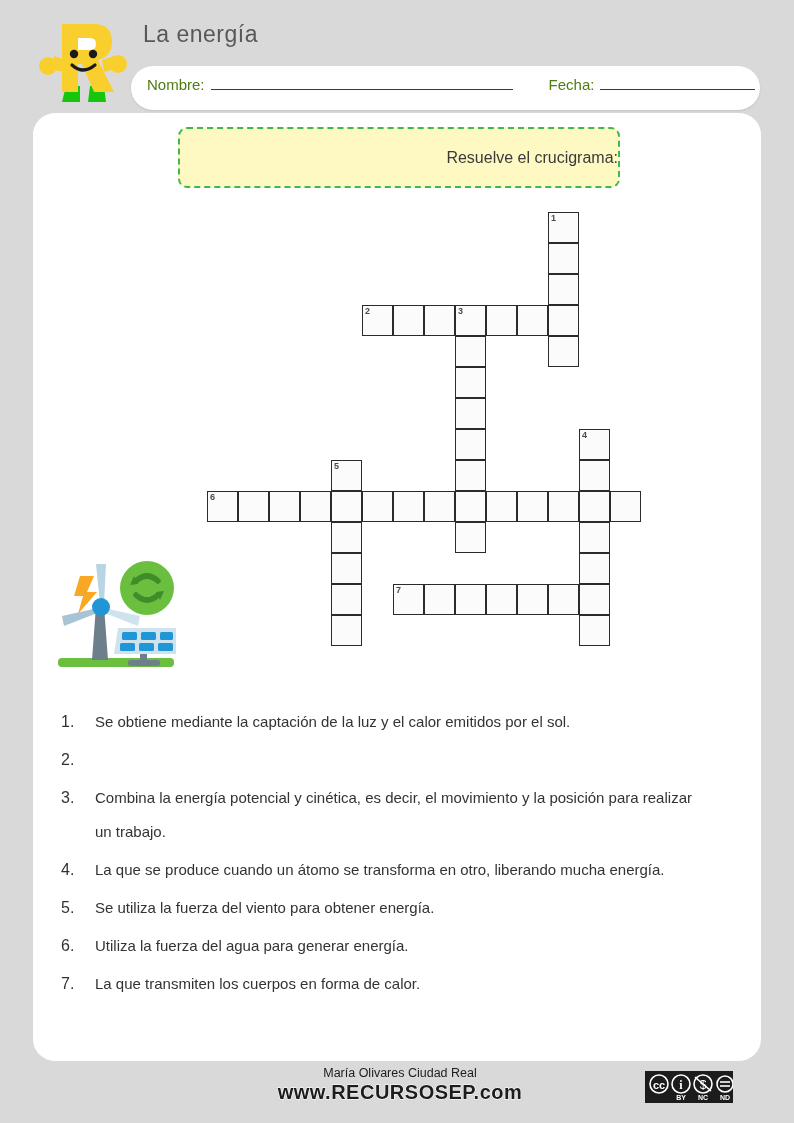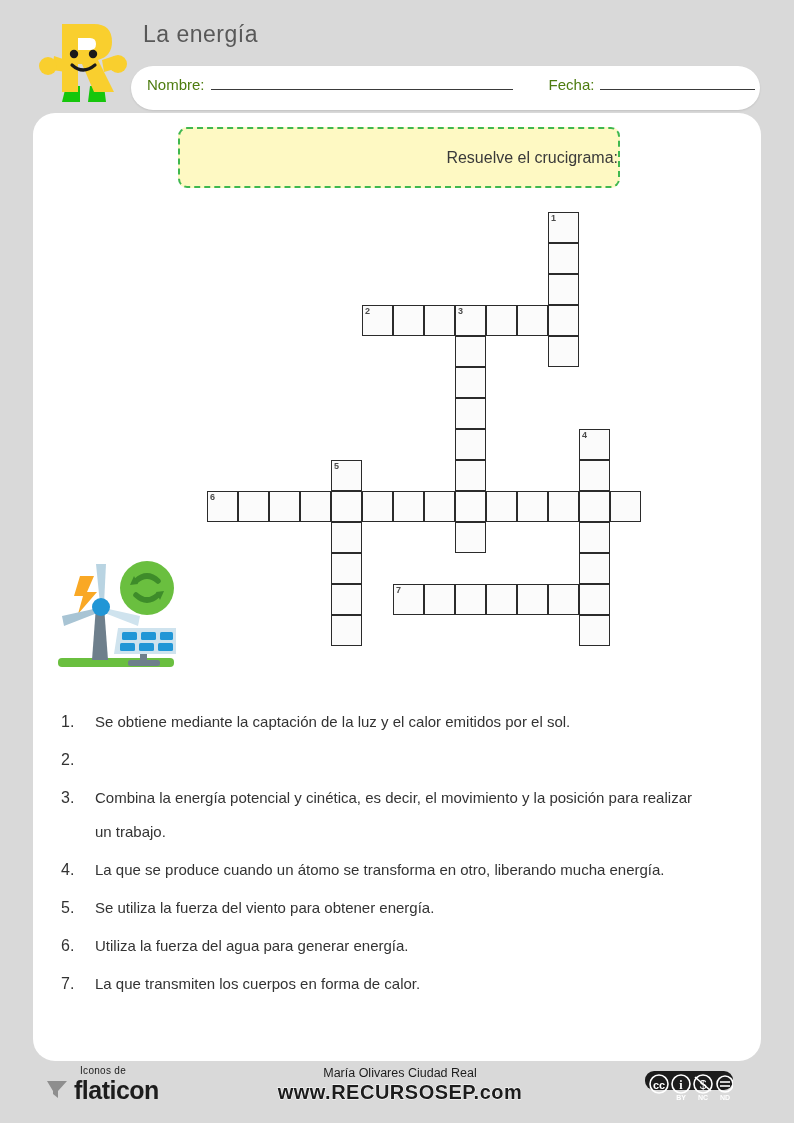--- a/index.html
+++ b/index.html
@@ -185,23 +185,23 @@
     font-weight: bold;
     color: #1c1c1c;
     letter-spacing: .5px;
     margin-top: 1px;
     -webkit-text-stroke: 1px #ffffff;
     paint-order: stroke fill;
   }
   #cc-badge {
     position: absolute;
     left: 645px; top: 8px;
-    width: 88px; height: 19px;
+    width: 88px; height: 32px;
     background: #1c1c1c;
-    border-radius: 9px;
+    border-radius: 0;
   }
 </style>
 </head>
 <body>
 
 <div id="header">
 
   <div id="mascot">
     <svg width="92" height="100" viewBox="0 0 92 100">
 
@@ -368,31 +368,20 @@
       <div class="clue">
         <div class="clue-num">7.</div>
         <div class="clue-text">La que transmiten los cuerpos en forma de calor.</div>
       </div>
     </div>
 
 </div>
 
 <div id="footer">
 
-  <div id="flaticon-block">
-    <div class="small">Iconos de</div>
-    <div class="wordmark-row">
-      <span>
-        <svg width="26" height="26" viewBox="0 0 26 26">
-          <path d="M3 6 L23 6 L14 16 L14 23 L9 19 L9 16 Z" fill="#8e8e8e"></path>
-        </svg>
-      </span>
-      <span class="wordmark">flaticon</span>
-    </div>
-  </div>
 
   <div id="credit">
     <div class="author">María Olivares  Ciudad Real</div>
     <div class="site">www.RECURSOSEP.com</div>
   </div>
 
   <div id="cc-badge">
     <svg width="88" height="32" viewBox="0 0 88 32">
       <g fill="none" stroke="#ffffff" stroke-width="1.6">
         <circle cx="14" cy="13" r="9"></circle>

